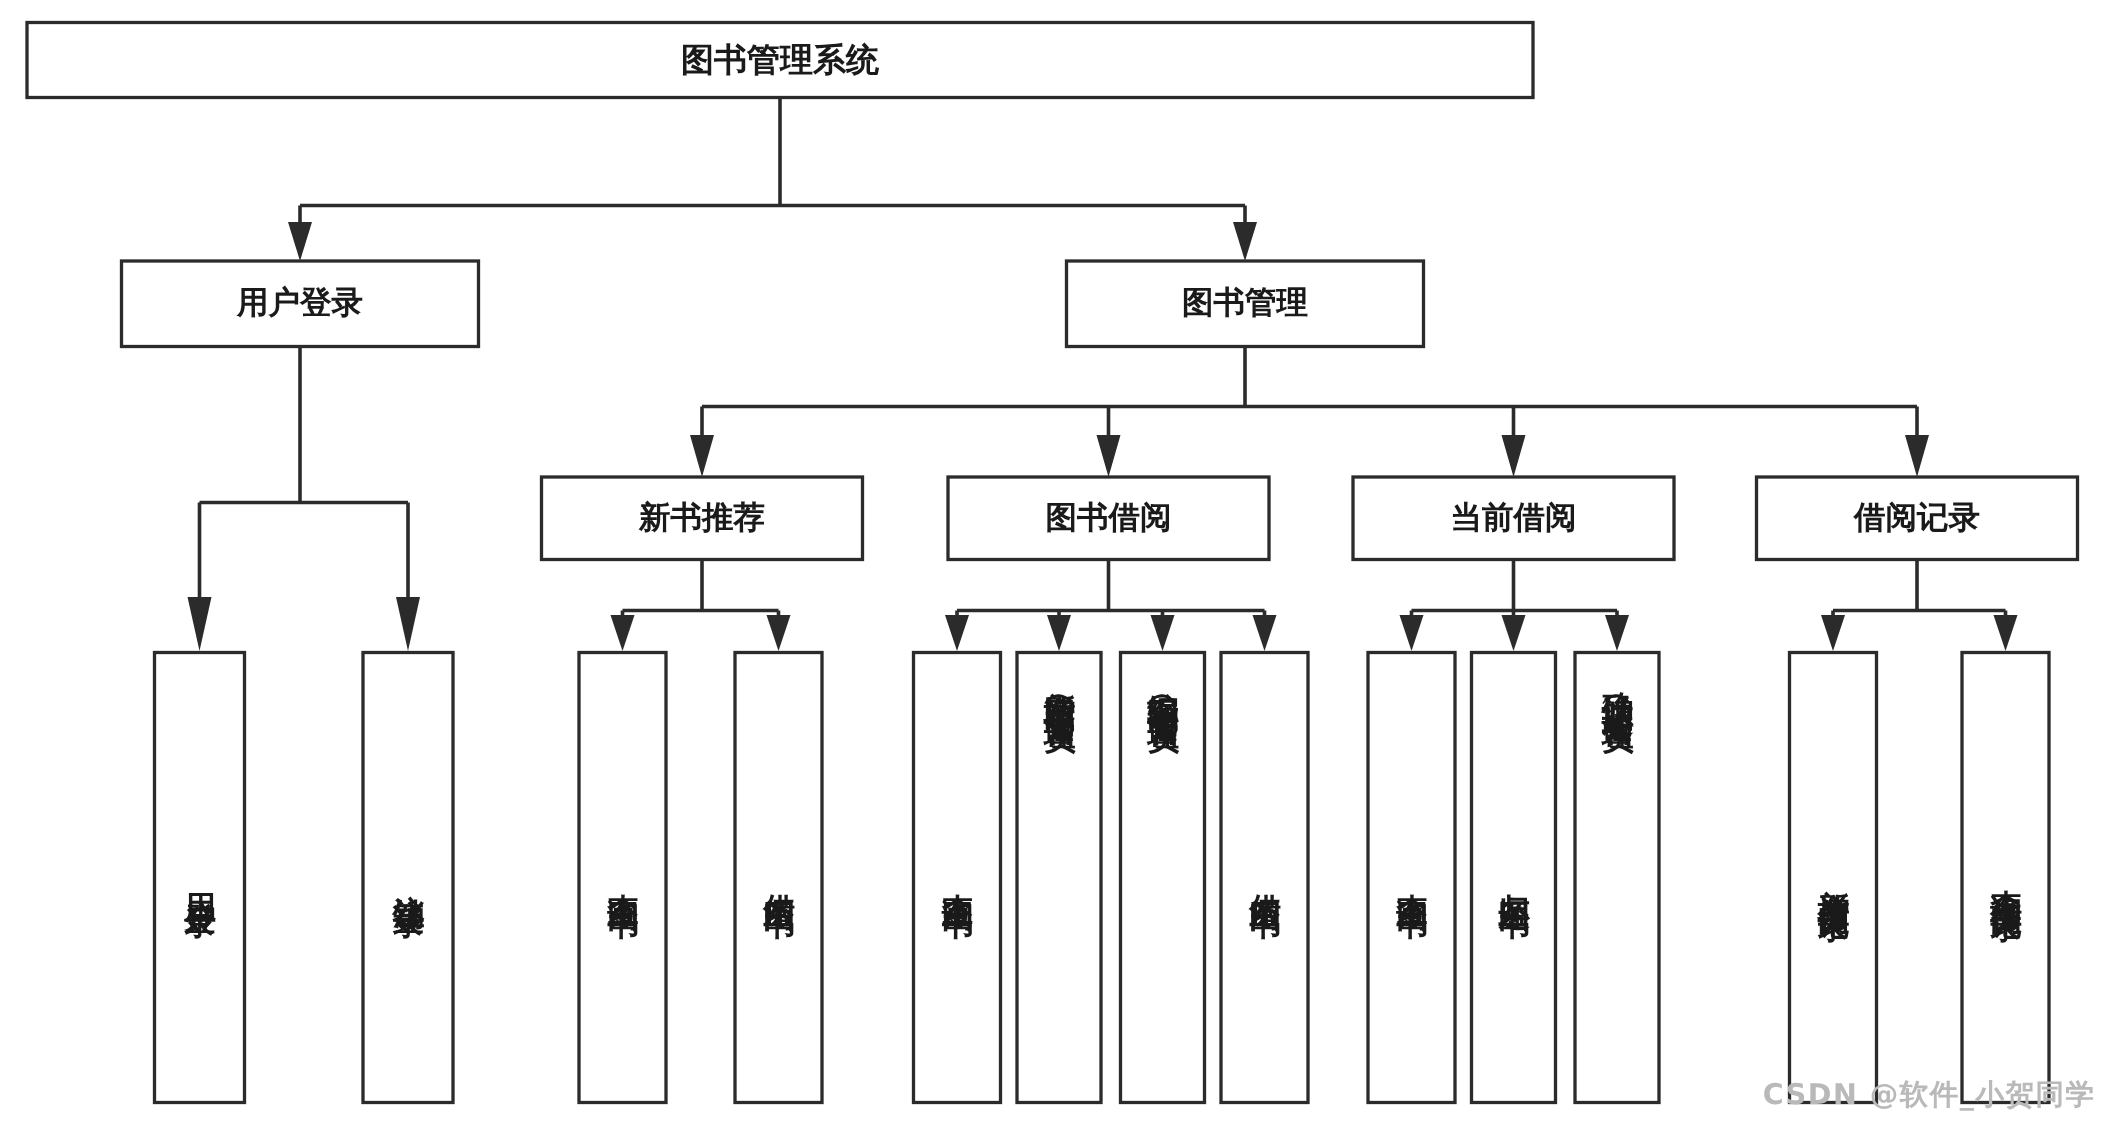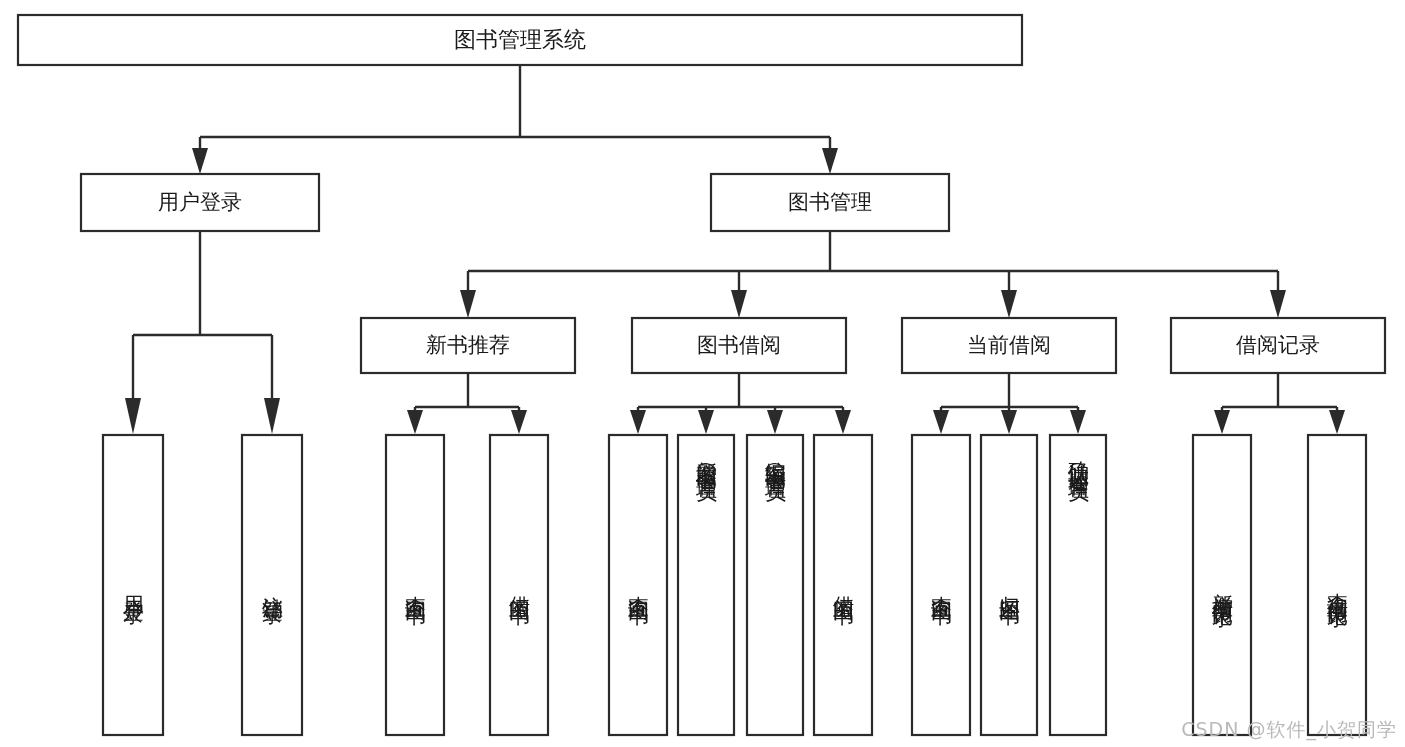--- a/index.html
+++ b/index.html
@@ -12,20 +12,21 @@
     width: 1405px;
     height: 747px;
     overflow: hidden;
     font-family: "DejaVu Sans", "Liberation Sans", sans-serif;
   }
   #diagram-root {
     position: relative;
     width: 1405px;
     height: 747px;
     background: #ffffff;
+    font-weight: bold;
   }
   svg.diagram-canvas {
     position: absolute;
     left: 0;
     top: 0;
     width: 1405px;
     height: 747px;
     display: block;
   }
   .node-box {

